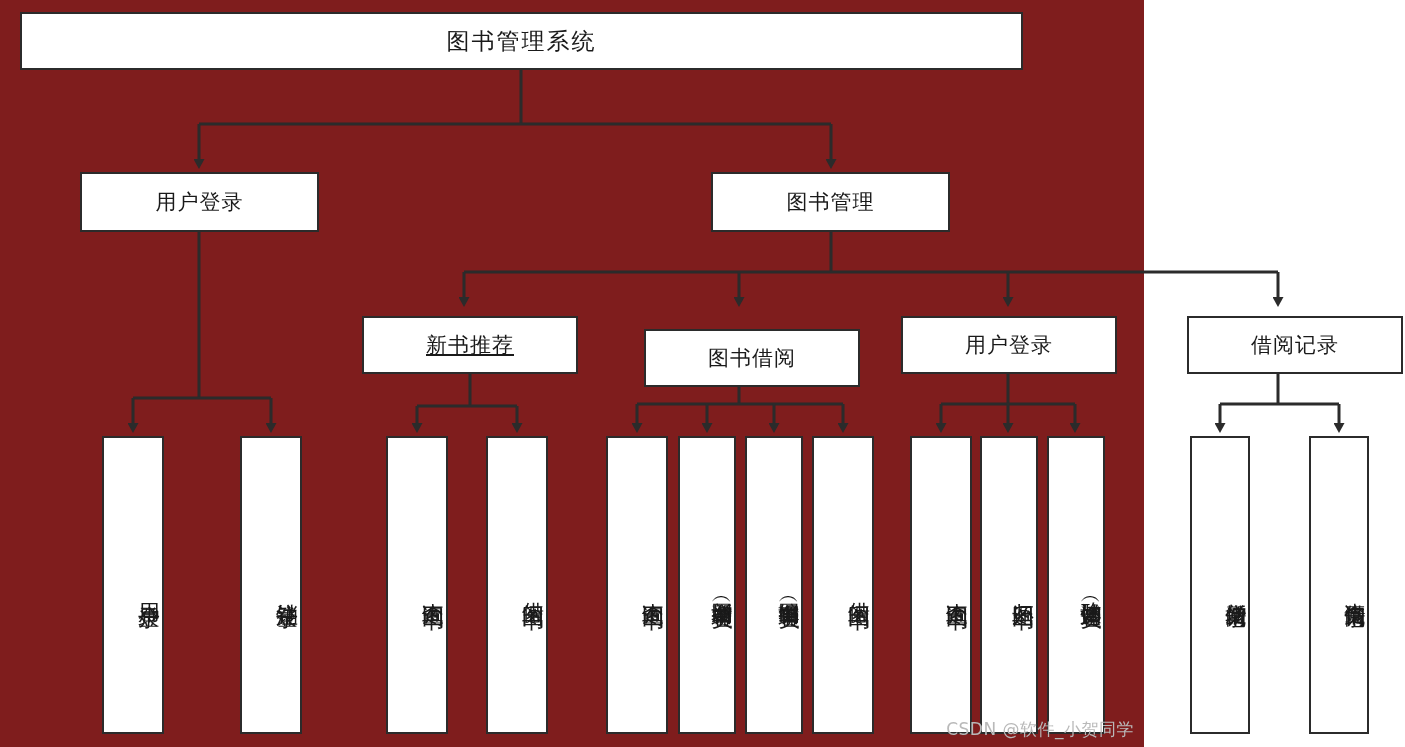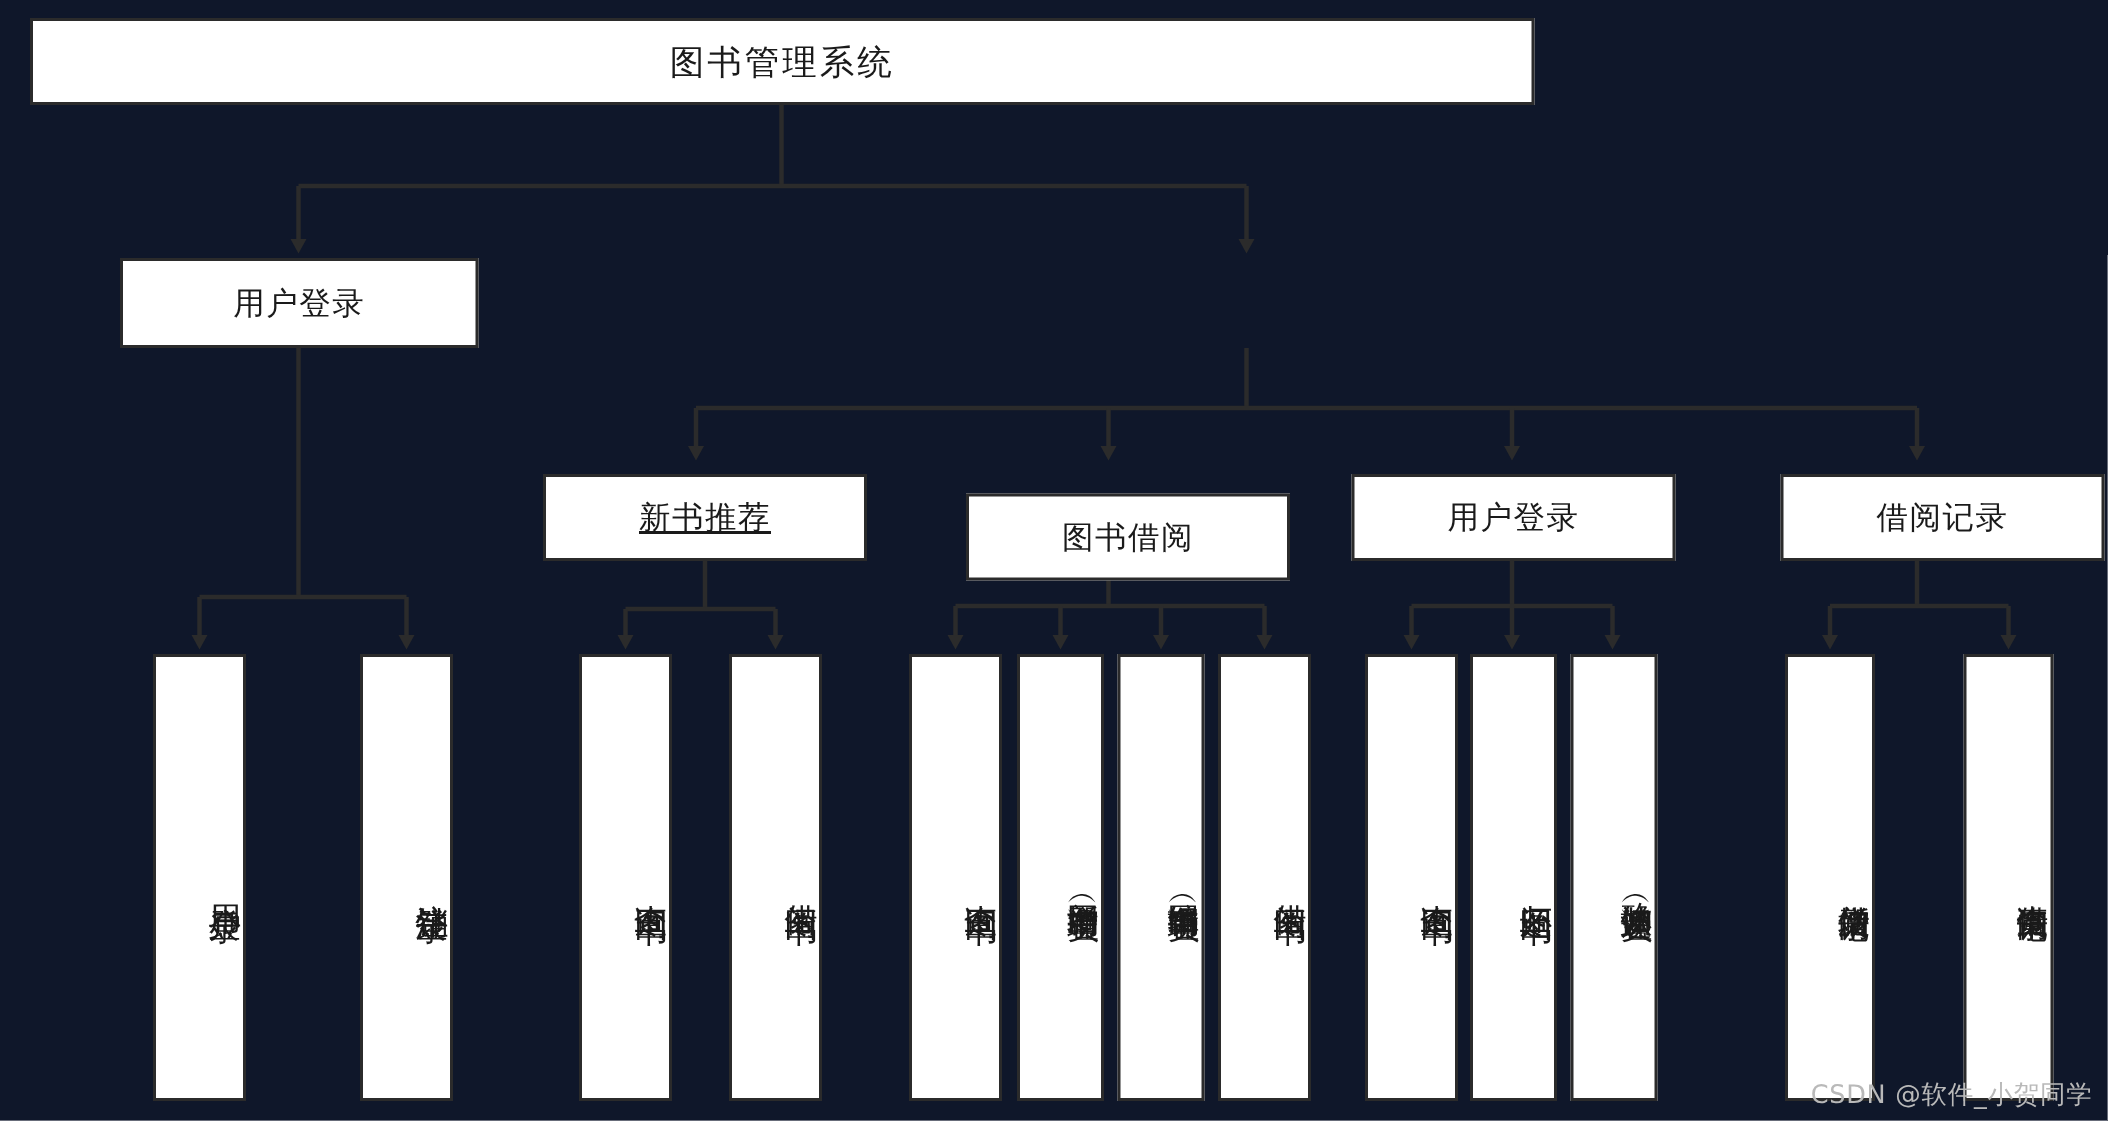--- a/index.html
+++ b/index.html
@@ -1,20 +1,20 @@
 <!DOCTYPE html>
 <html><head>
 <meta charset="utf-8">
 <style>
   html,body{margin:0;padding:0;background:#ffffff;}
   body{
     width:1405px;height:747px;overflow:hidden;
     font-family:"DejaVu Sans","Liberation Sans",sans-serif;
   }
-  #stage{position:relative;width:1405px;height:747px;background:#0f172a;}
+  #stage{position:relative;width:1144px;height:747px;background:#7f1d1d;}
   svg#wires{position:absolute;left:0;top:0;width:1405px;height:747px;}
   .node{
     position:absolute;box-sizing:border-box;
     background:#ffffff;border:2.5px solid #2b2b2b;
     display:flex;align-items:center;justify-content:center;
     color:#1a1a1a;
   }
   .node.h{font-size:21px;letter-spacing:1px;}
   .node.leaf{
     writing-mode:vertical-rl;text-orientation:upright;
@@ -81,20 +81,21 @@
       <path d="M1278,374 L1278,404"></path>
       <path d="M1220,404 L1339,404"></path>
       <path d="M1220,404 L1220,424" marker-end="url(#arw)"></path>
       <path d="M1339,404 L1339,424" marker-end="url(#arw)"></path>
     </g>
   </svg>
 
   <div class="node h" id="title-node" style="left:20px;top:12px;width:1003px;height:58px;">图书管理系统</div>
 
   <div class="node h" style="left:80px;top:172px;width:239px;height:60px;">用户登录</div>
+  <div class="node h" style="left:711px;top:172px;width:239px;height:60px;">图书管理</div>
 
   <div class="node h" style="left:362px;top:316px;width:216px;height:58px;text-decoration:underline;">新书推荐</div>
   <div class="node h" style="left:644px;top:316px;width:216px;height:58px;margin-top:13px;">图书借阅</div>
   <div class="node h" style="left:901px;top:316px;width:216px;height:58px;">用户登录</div>
   <div class="node h" style="left:1171px;top:316px;width:216px;height:58px;margin-left:16px;">借阅记录</div>
 
   <div class="node leaf" style="left:102px;top:436px;width:62px;height:298px;">用户登录</div>
   <div class="node leaf" style="left:240px;top:436px;width:62px;height:298px;">注销登录</div>
 
   <div class="node leaf" style="left:386px;top:436px;width:62px;height:298px;">查询图书</div>

